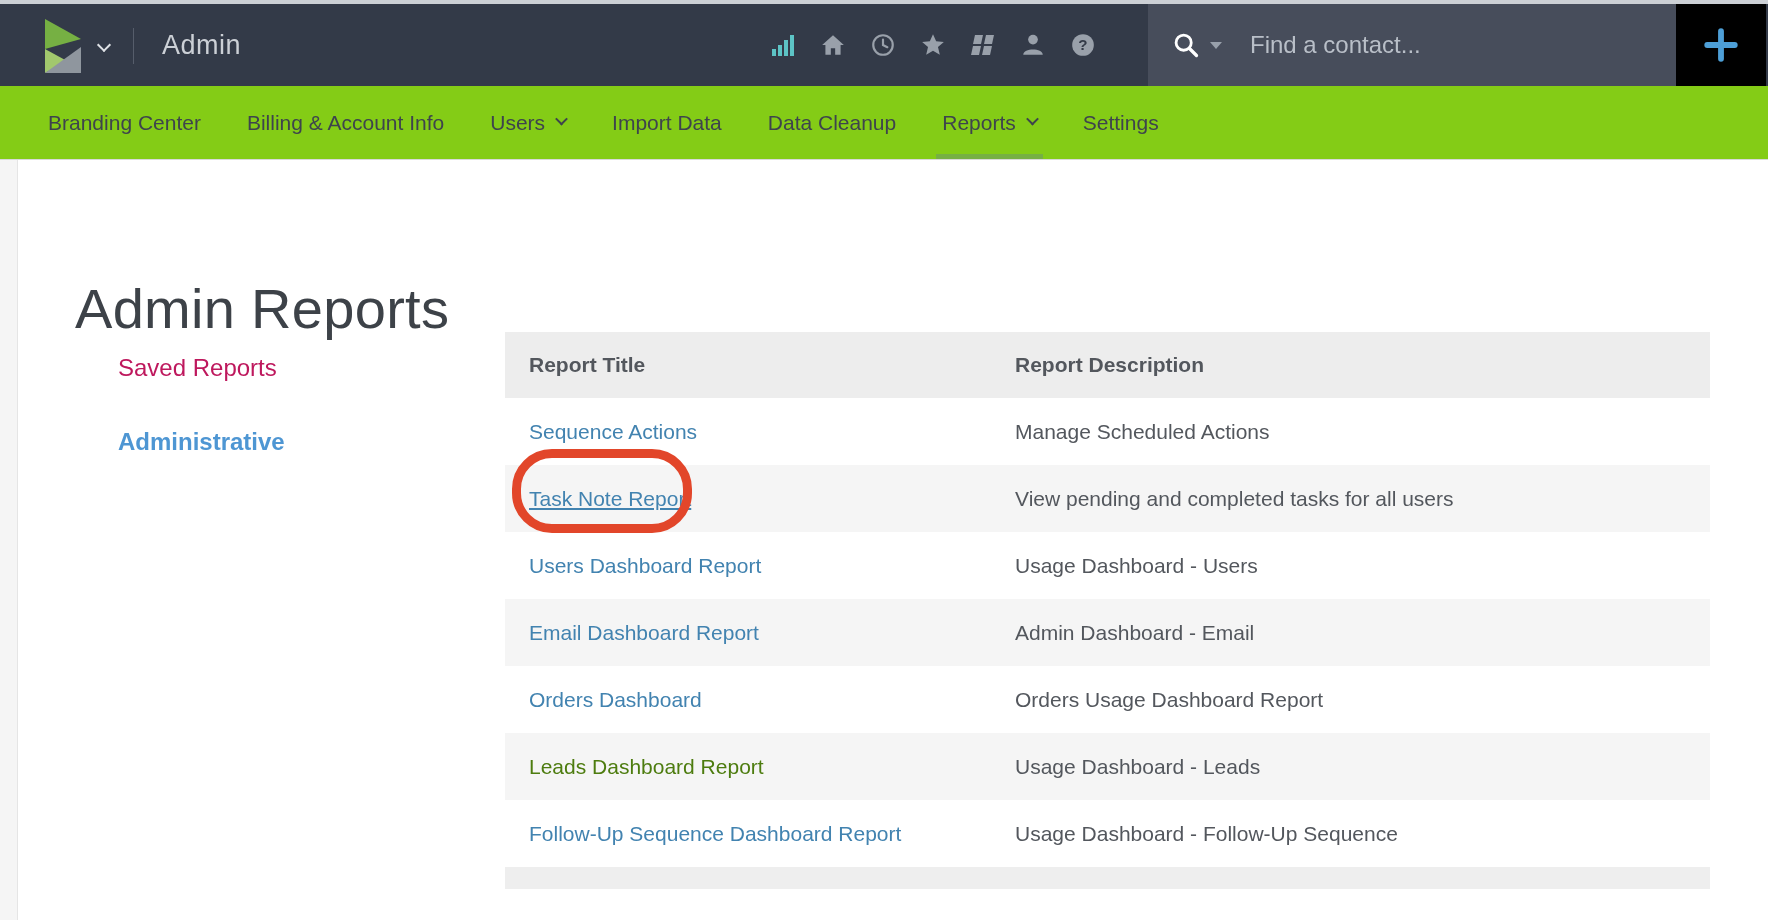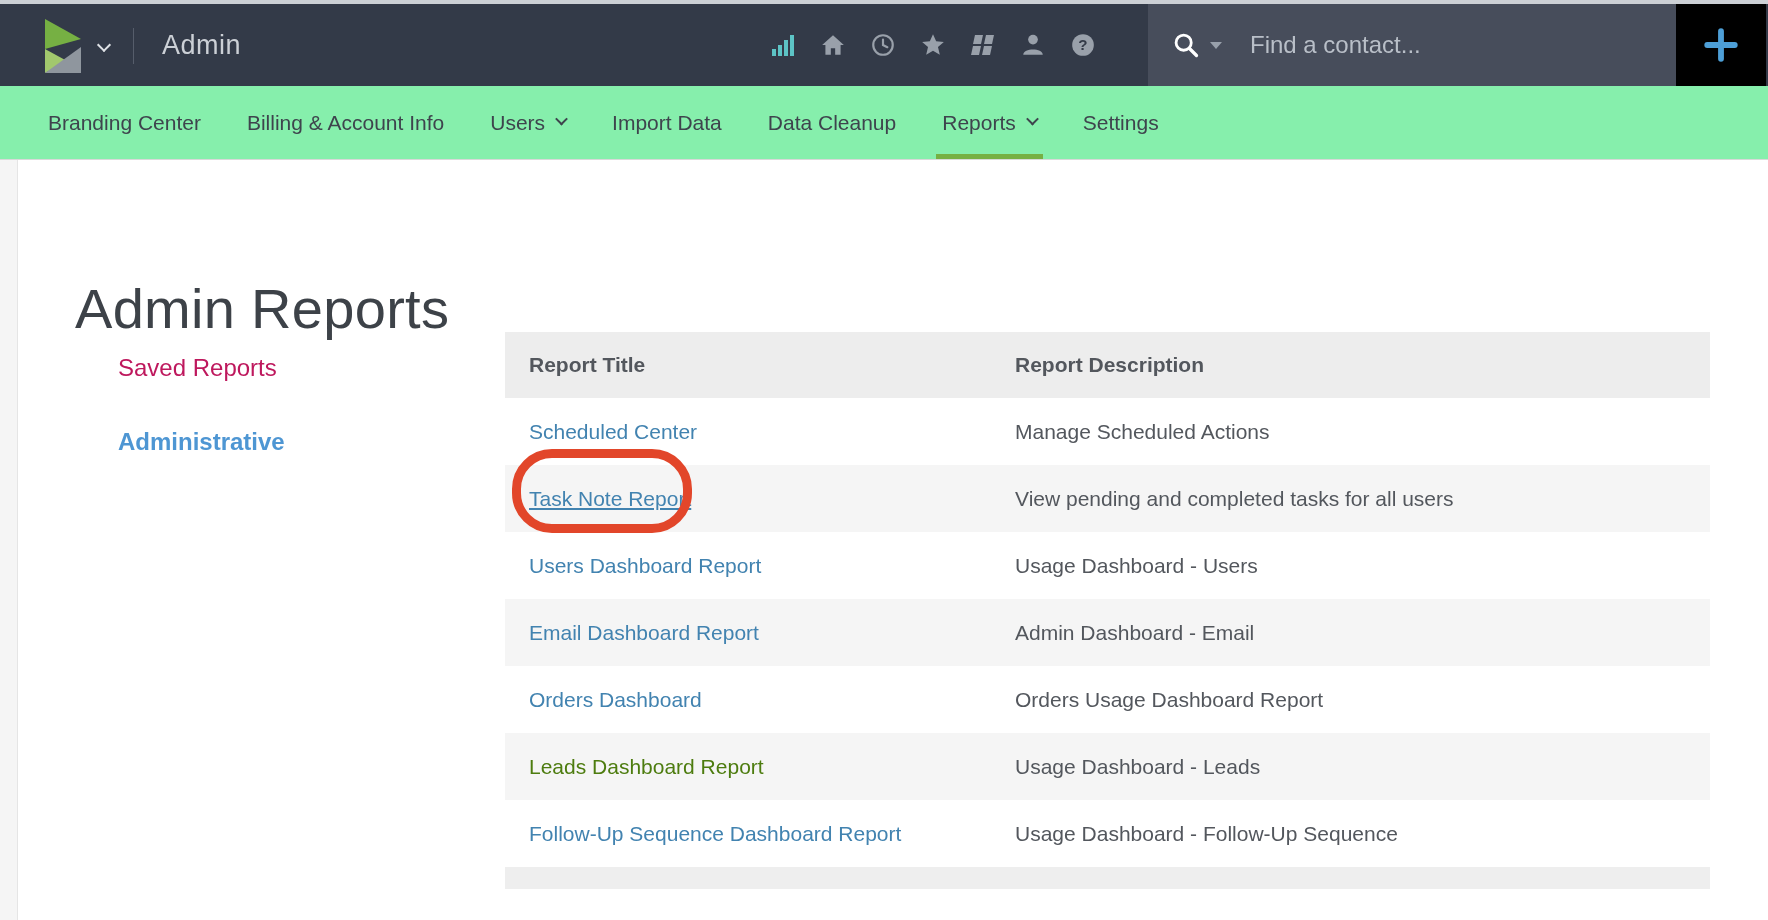--- a/index.html
+++ b/index.html
@@ -25,21 +25,21 @@
     display:flex;align-items:center;padding-left:24px;}
   .search-caret{width:0;height:0;border-left:6px solid transparent;border-right:6px solid transparent;
     border-top:7px solid #98a0ab;margin-left:10px;}
   .search-placeholder{margin-left:26px;font-size:24px;color:#b9bfc8;background:transparent;
     border:none;outline:none;width:380px;}
   .search-placeholder::placeholder{color:#b9bfc8;opacity:1;}
   .add-square{position:absolute;left:1676px;top:0;width:90px;height:82px;background:#000;
     display:flex;align-items:center;justify-content:center;cursor:pointer;}
 
   
-  .navbar{position:absolute;left:0;top:86px;width:1768px;height:74px;background:#86efac;
+  .navbar{position:absolute;left:0;top:86px;width:1768px;height:74px;background:#84cc16;
     border-bottom:1px solid #d9d9d9;display:flex;align-items:stretch;padding-left:48px;}
   .nav-item{position:relative;display:flex;align-items:center;margin-right:46px;
     font-size:21px;color:#3e444d;cursor:pointer;white-space:nowrap;}
   .nav-item .chev{width:9px;height:9px;border-right:2px solid #3e444d;border-bottom:2px solid #3e444d;
     transform:rotate(45deg) translate(-1px,-1px);margin-left:12px;margin-top:-4px;}
   .nav-item .underline{position:absolute;left:-6px;right:-6px;bottom:0;height:5px;}
 
   
   .left-gutter{position:absolute;left:0;top:160px;width:18px;height:760px;background:#f5f5f5;
     border-right:1px solid #e5e5e5;}
@@ -182,21 +182,21 @@
   <div class="side-item side-saved">Saved Reports</div>
   <div class="side-item side-admin">Administrative</div>
 
   <div class="rtable">
     <div class="thead">
       <span class="th th-title">Report Title</span>
       <span class="th th-desc">Report Description</span>
     </div>
     <div>
         <div class="trow">
-          <a class="rlink" style="color: rgb(66, 131, 176);">Scheduled Center</a>
+          <a class="rlink" style="color: rgb(66, 131, 176);">Sequence Actions</a>
           <span class="rdesc">Manage Scheduled Actions</span>
         </div>
         <div class="trow alt">
           <a class="rlink annotated" style="color: rgb(66, 131, 176);">Task Note Report</a>
           <span class="rdesc">View pending and completed tasks for all users</span>
           <div class="ring" style="border-color: rgb(226, 70, 42);"></div>
         </div>
         <div class="trow">
           <a class="rlink" style="color: rgb(66, 131, 176);">Users Dashboard Report</a>
           <span class="rdesc">Usage Dashboard - Users</span>

